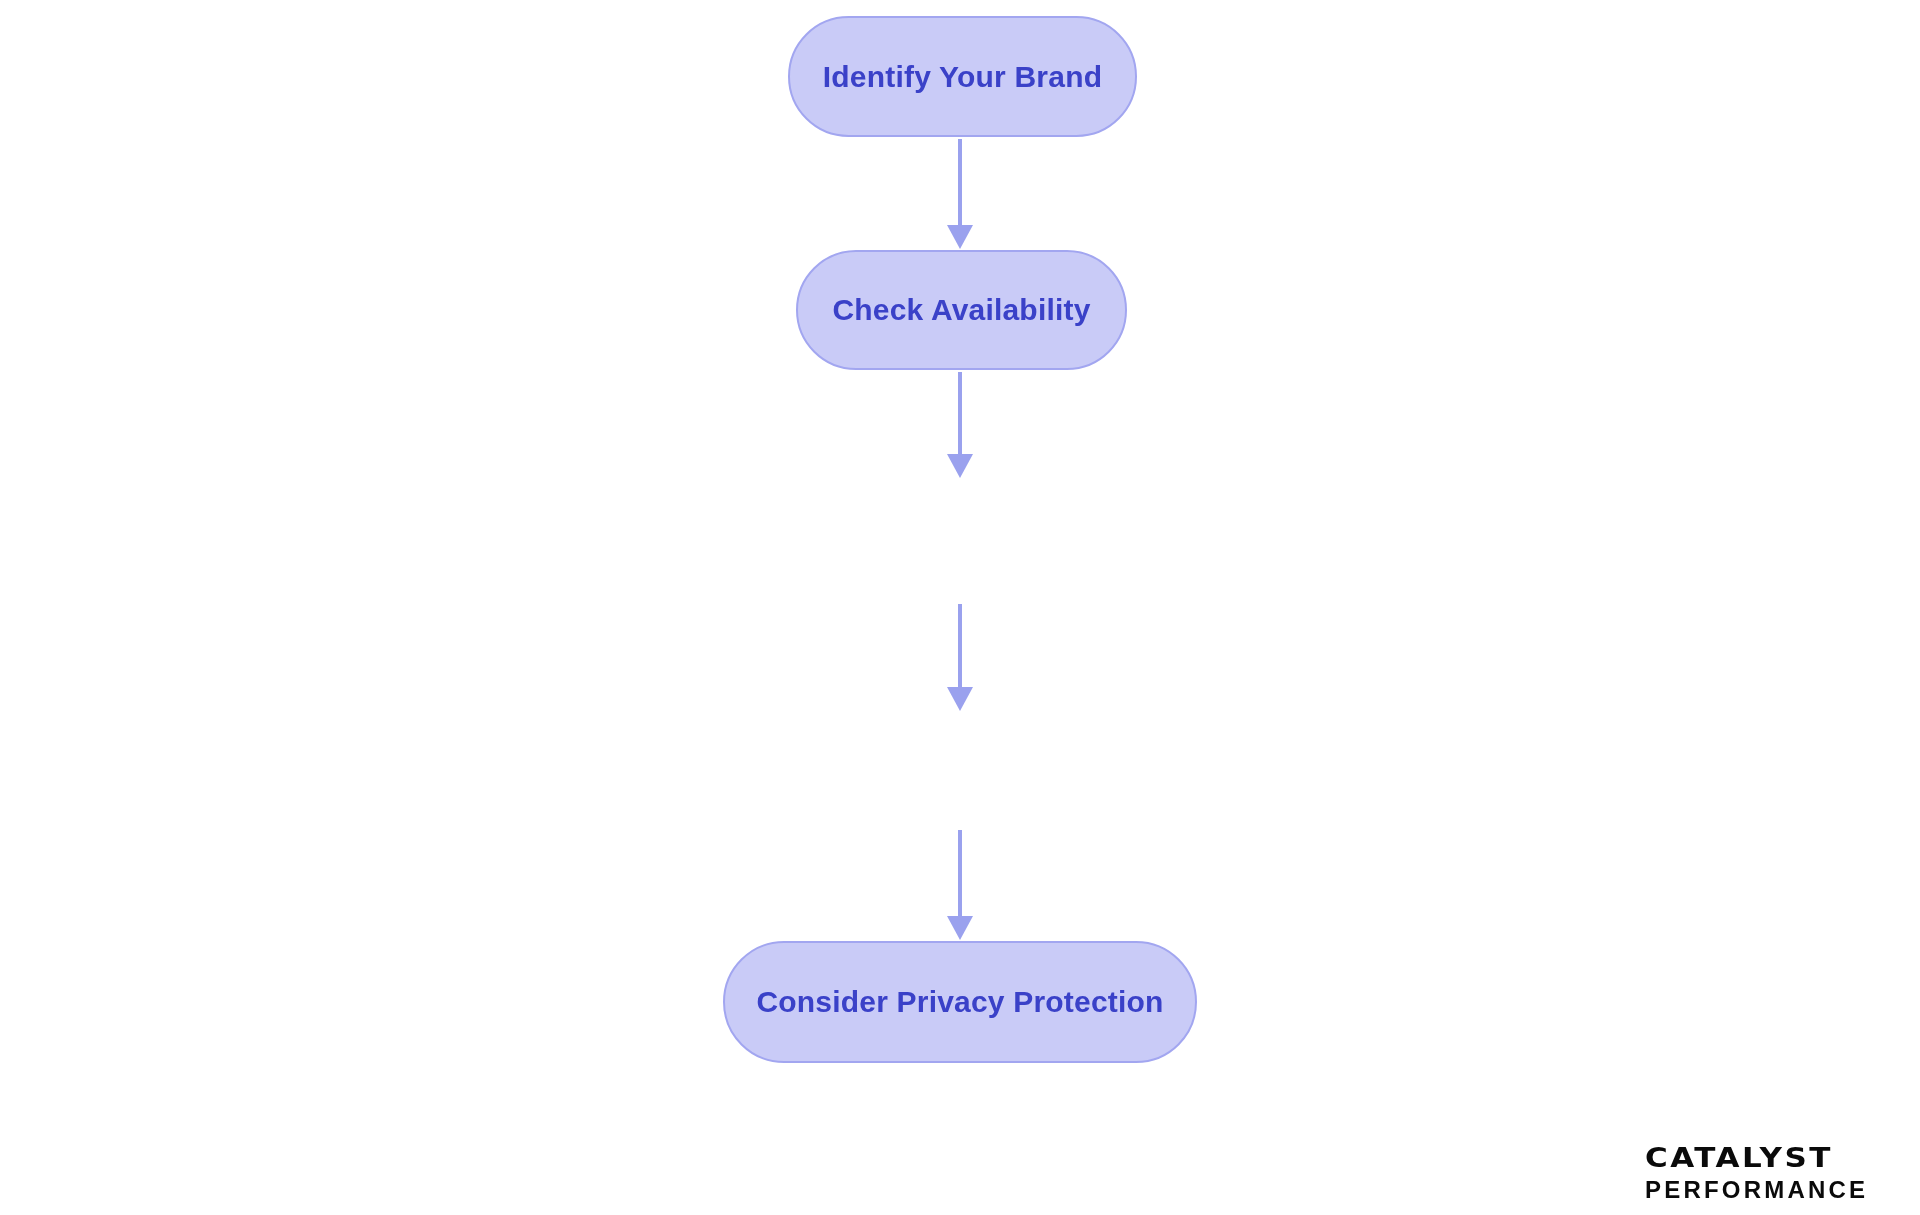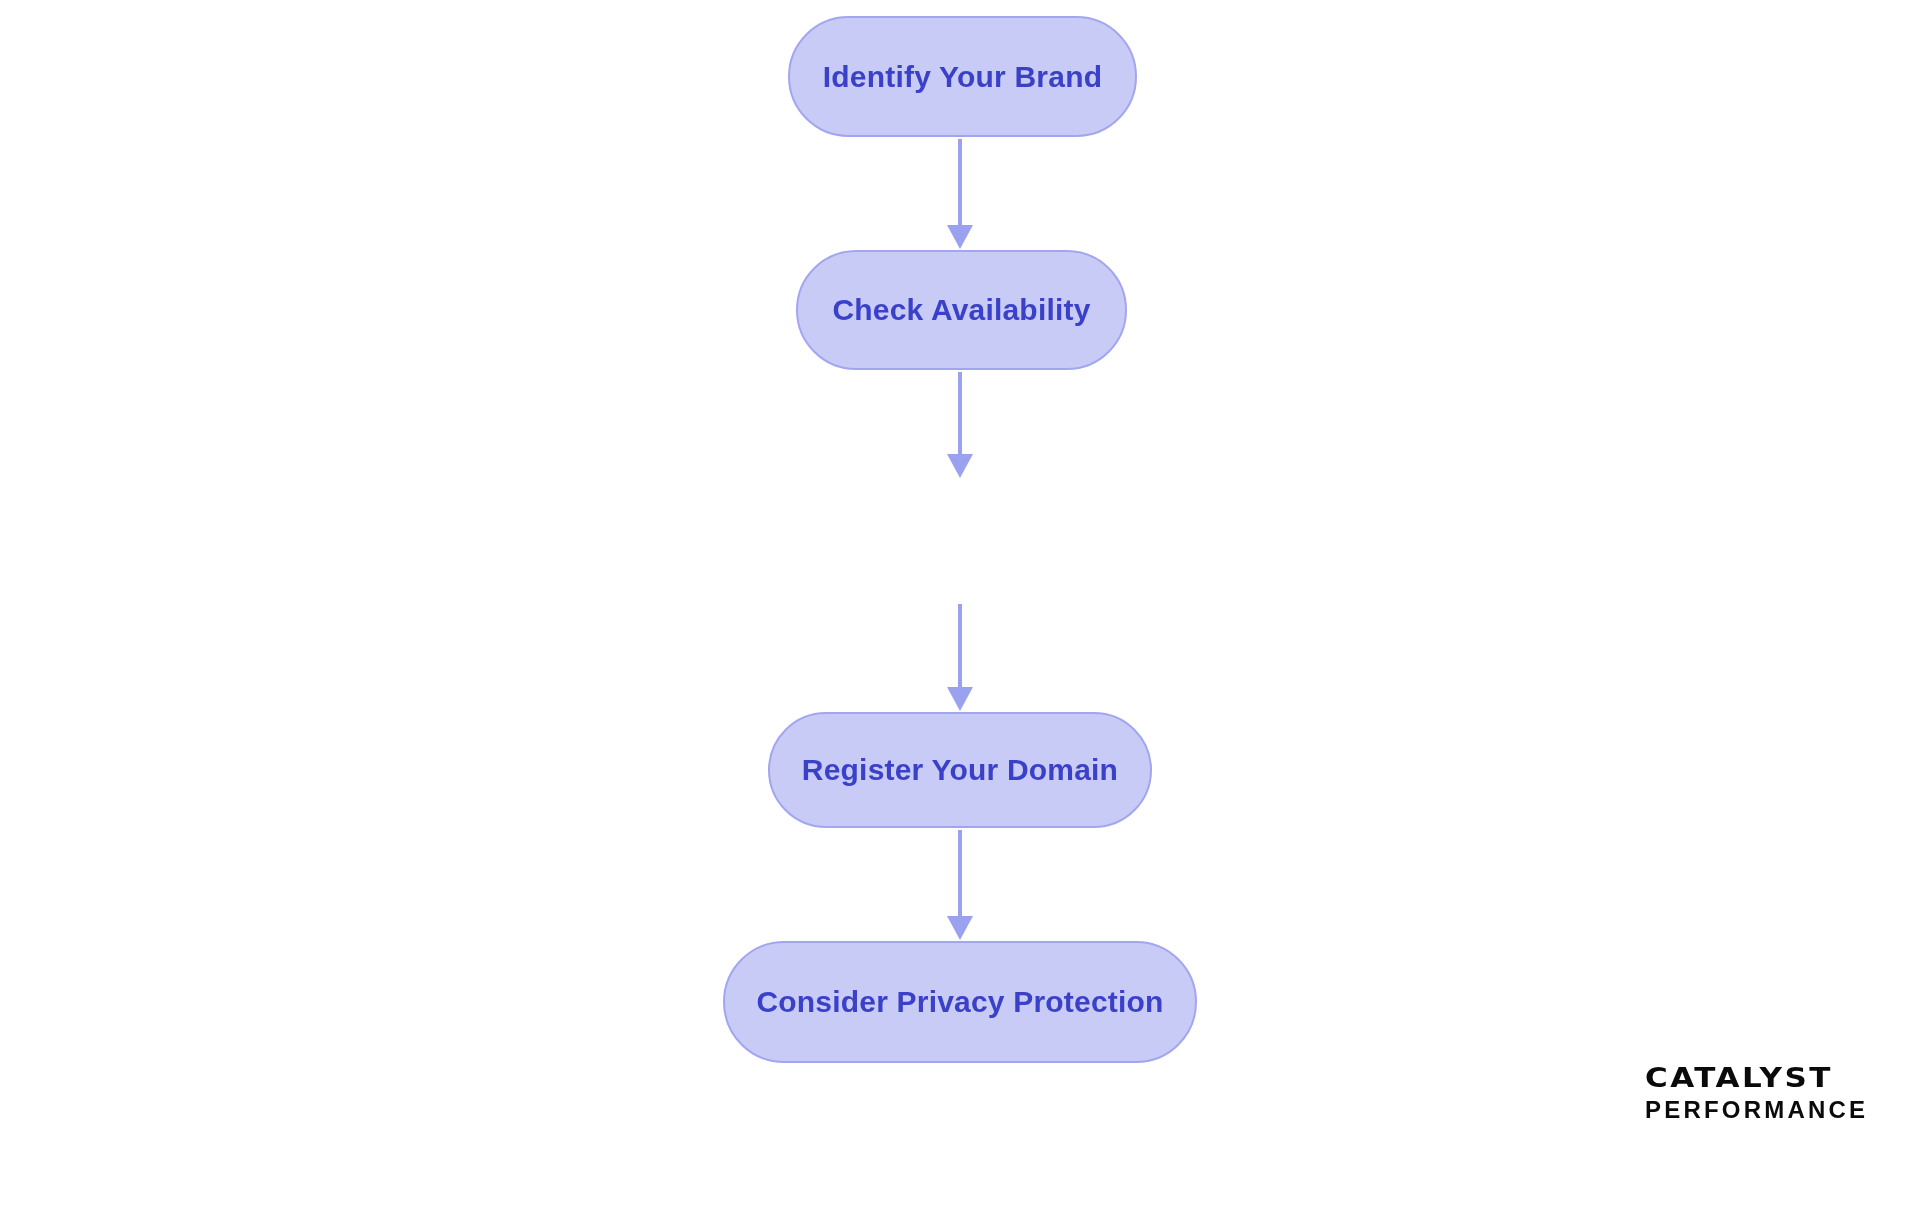--- a/index.html
+++ b/index.html
@@ -63,21 +63,21 @@
     border-right:13px solid transparent;
     border-top:24px solid var(--arrow);
   }
   .arrow-1{top:139px;height:110px;}
   .arrow-2{top:372px;height:106px;}
   .arrow-3{top:604px;height:107px;}
   .arrow-4{top:830px;height:110px;}
   .logo{
     position:absolute;
     left:1645px;
-    top:1064px;
+    top:1144px;
     color:var(--logo-text);
     line-height:1;
   }
   .logo-line1{
     font-size:31px;
     font-weight:800;
     letter-spacing:2.5px;
     font-family:"DejaVu Sans", "Liberation Sans", sans-serif;
     transform:scaleY(0.88);
     transform-origin:top left;
@@ -112,23 +112,20 @@
     <div class="stem"></div>
     <div class="head"></div>
   </div>
 
 
   <div class="arrow arrow-3">
     <div class="stem"></div>
     <div class="head"></div>
   </div>
 
-  <div class="node node-4">
-    <span>Register Your Domain</span>
-  </div>
 
   <div class="arrow arrow-4">
     <div class="stem"></div>
     <div class="head"></div>
   </div>
 
   <div class="node node-5">
     <span>Consider Privacy Protection</span>
   </div>
 

